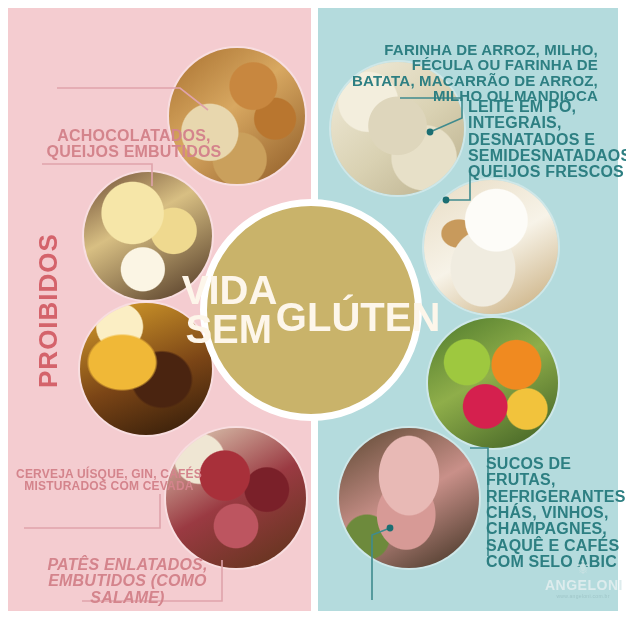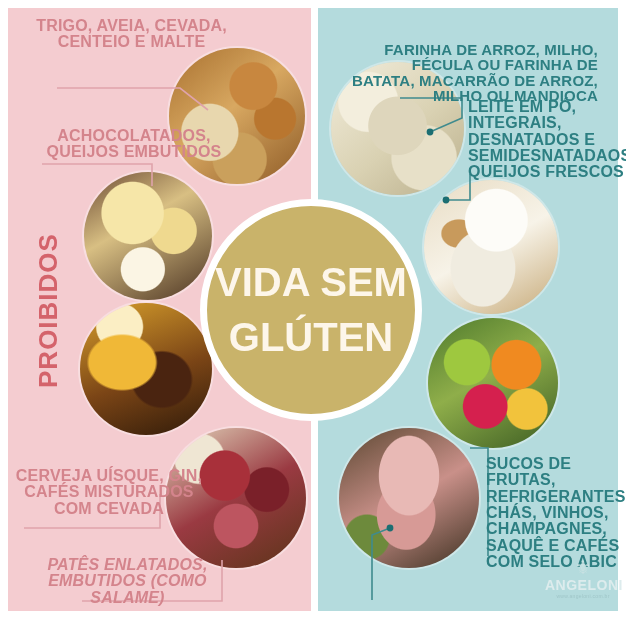--- a/index.html
+++ b/index.html
@@ -17,21 +17,21 @@
   .side-label{position:absolute;font-weight:bold;letter-spacing:1px;
               white-space:nowrap;transform-origin:50% 50%;
               font-stretch:condensed;}
   #side-proibidos{left:-32px;top:295px;width:160px;text-align:center;
       transform:rotate(-90deg);color:#d4636b;font-size:26px;}
 
   
   #center-circle{position:absolute;left:200px;top:199px;width:222px;height:222px;
       border-radius:50%;background:#c9b36a;border:7px solid #ffffff;
       box-sizing:border-box;display:flex;align-items:center;justify-content:center;
-      flex-direction:column;}
+      flex-direction:row;}
   #center-circle .l1,#center-circle .l2{color:#fdf6ea;font-weight:bold;
       font-size:40px;line-height:0.98;letter-spacing:0px;text-align:center;
       font-stretch:condensed;}
   #center-circle .l2{margin-top:16px;}
 
   
   .photo{position:absolute;border-radius:50%;overflow:hidden;
          background-size:cover;background-position:center;
          box-shadow:0 0 0 2px rgba(255,255,255,.35);}
 
@@ -47,21 +47,21 @@
   #photo-ham{left:339px;top:428px;width:140px;height:140px;}
 
   
   .cap{position:absolute;font-weight:bold;line-height:1.02;
        font-stretch:condensed;letter-spacing:.2px;}
   .cap.pink{color:#d4848c;}
   .cap.teal{color:#2d7f82;}
 
   #cap-trigo{left:24px;top:18px;width:215px;text-align:center;font-size:16px;}
   #cap-achoc{left:18px;top:128px;width:190px;text-align:center;font-size:16px;margin-left:21px;}
-  #cap-cerveja{left:14px;top:468px;width:190px;text-align:center;font-size:16px;}
+  #cap-cerveja{left:14px;top:468px;width:190px;text-align:center;font-size:12px;}
   #cap-pates{left:20px;top:557px;width:215px;text-align:center;font-size:16px;font-style:italic;}
 
   #cap-farinha{left:348px;top:14px;width:250px;text-align:right;font-size:15px;margin-top:28px;}
   #cap-leite{left:468px;top:99px;width:160px;text-align:left;font-size:16px;}
   #cap-sucos{left:486px;top:456px;width:140px;text-align:left;font-size:16px;}
   #cap-presunto{left:382px;top:580px;width:180px;text-align:left;font-size:16px;}
 
   
   #connectors{position:absolute;left:0;top:0;width:626px;height:619px;
               pointer-events:none;}
@@ -154,21 +154,20 @@
     <circle cx="390" cy="528" r="3.4" fill="#1c6e72"></circle>
   </svg>
 
   <div id="center-circle">
     <div class="l1">VIDA SEM</div>
     <div class="l2">GLÚTEN</div>
   </div>
 
   <div class="side-label" id="side-proibidos">PROIBIDOS</div>
 
-  <div class="cap pink" id="cap-trigo">TRIGO, AVEIA, CEVADA, CENTEIO E MALTE</div>
   <div class="cap pink" id="cap-achoc">ACHOCOLATADOS, QUEIJOS EMBUTIDOS</div>
   <div class="cap pink" id="cap-cerveja">CERVEJA UÍSQUE, GIN, CAFÉS MISTURADOS COM CEVADA</div>
   <div class="cap pink" id="cap-pates">PATÊS ENLATADOS, EMBUTIDOS (COMO SALAME)</div>
 
   <div class="cap teal" id="cap-farinha">FARINHA DE ARROZ, MILHO, FÉCULA OU FARINHA DE BATATA, MACARRÃO DE ARROZ, MILHO OU MANDIOCA</div>
   <div class="cap teal" id="cap-leite">LEITE EM PÓ, INTEGRAIS, DESNATADOS E SEMIDESNATADAOS, QUEIJOS FRESCOS</div>
   <div class="cap teal" id="cap-sucos">SUCOS DE FRUTAS, REFRIGERANTES, CHÁS, VINHOS, CHAMPAGNES, SAQUÊ E CAFÉS COM SELO ABIC</div>
 
   <div id="logo">
     <div class="mark">⚜</div>

